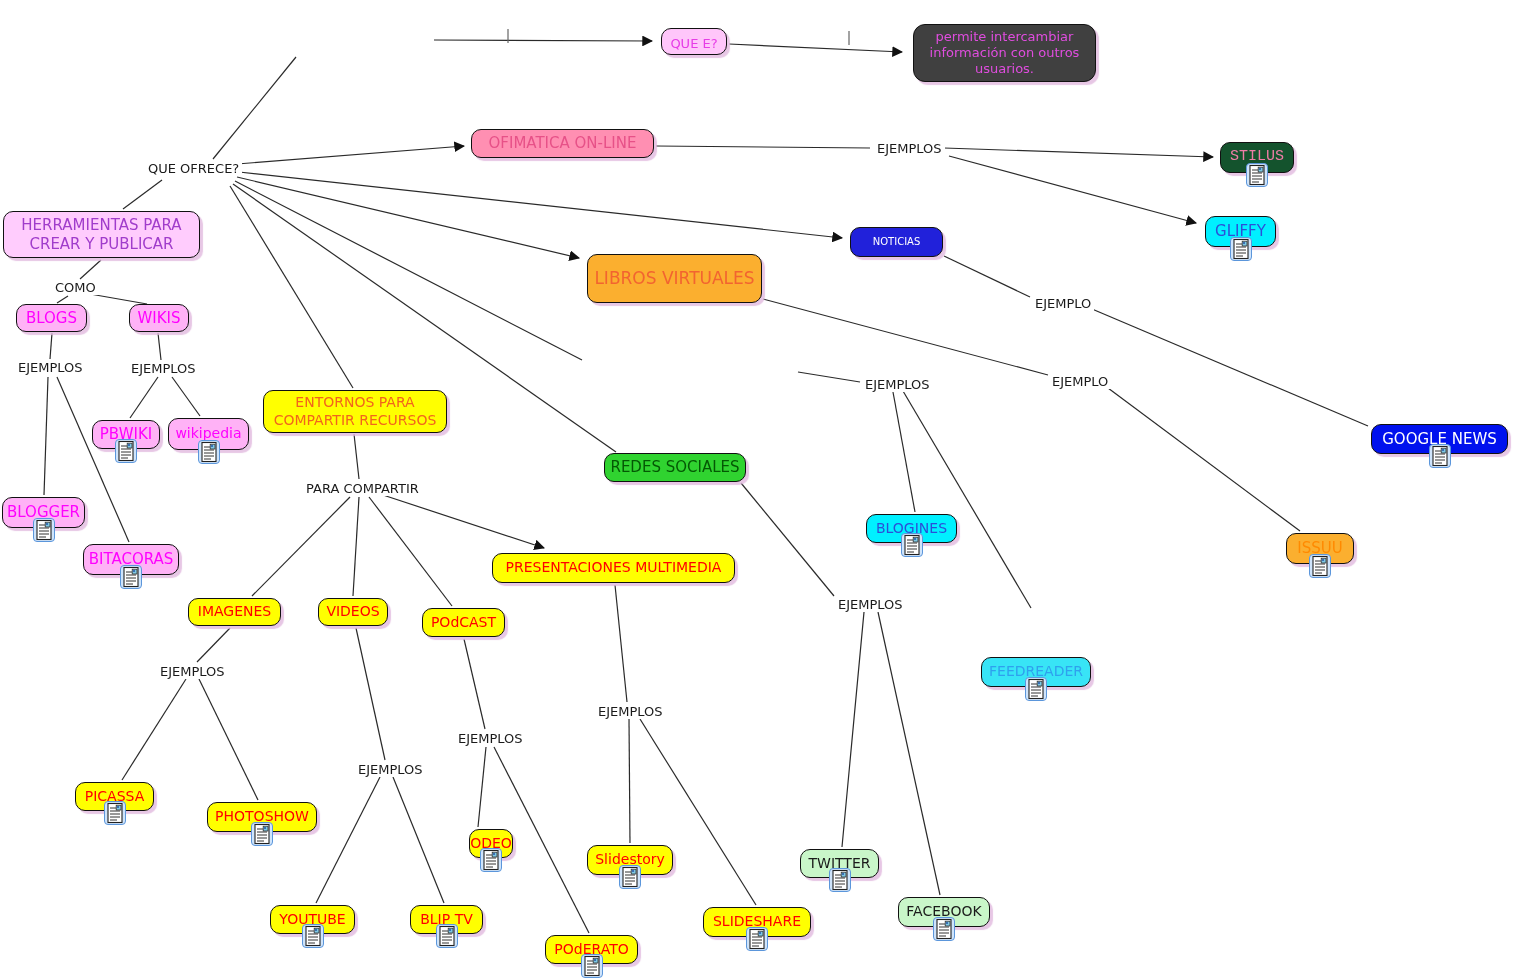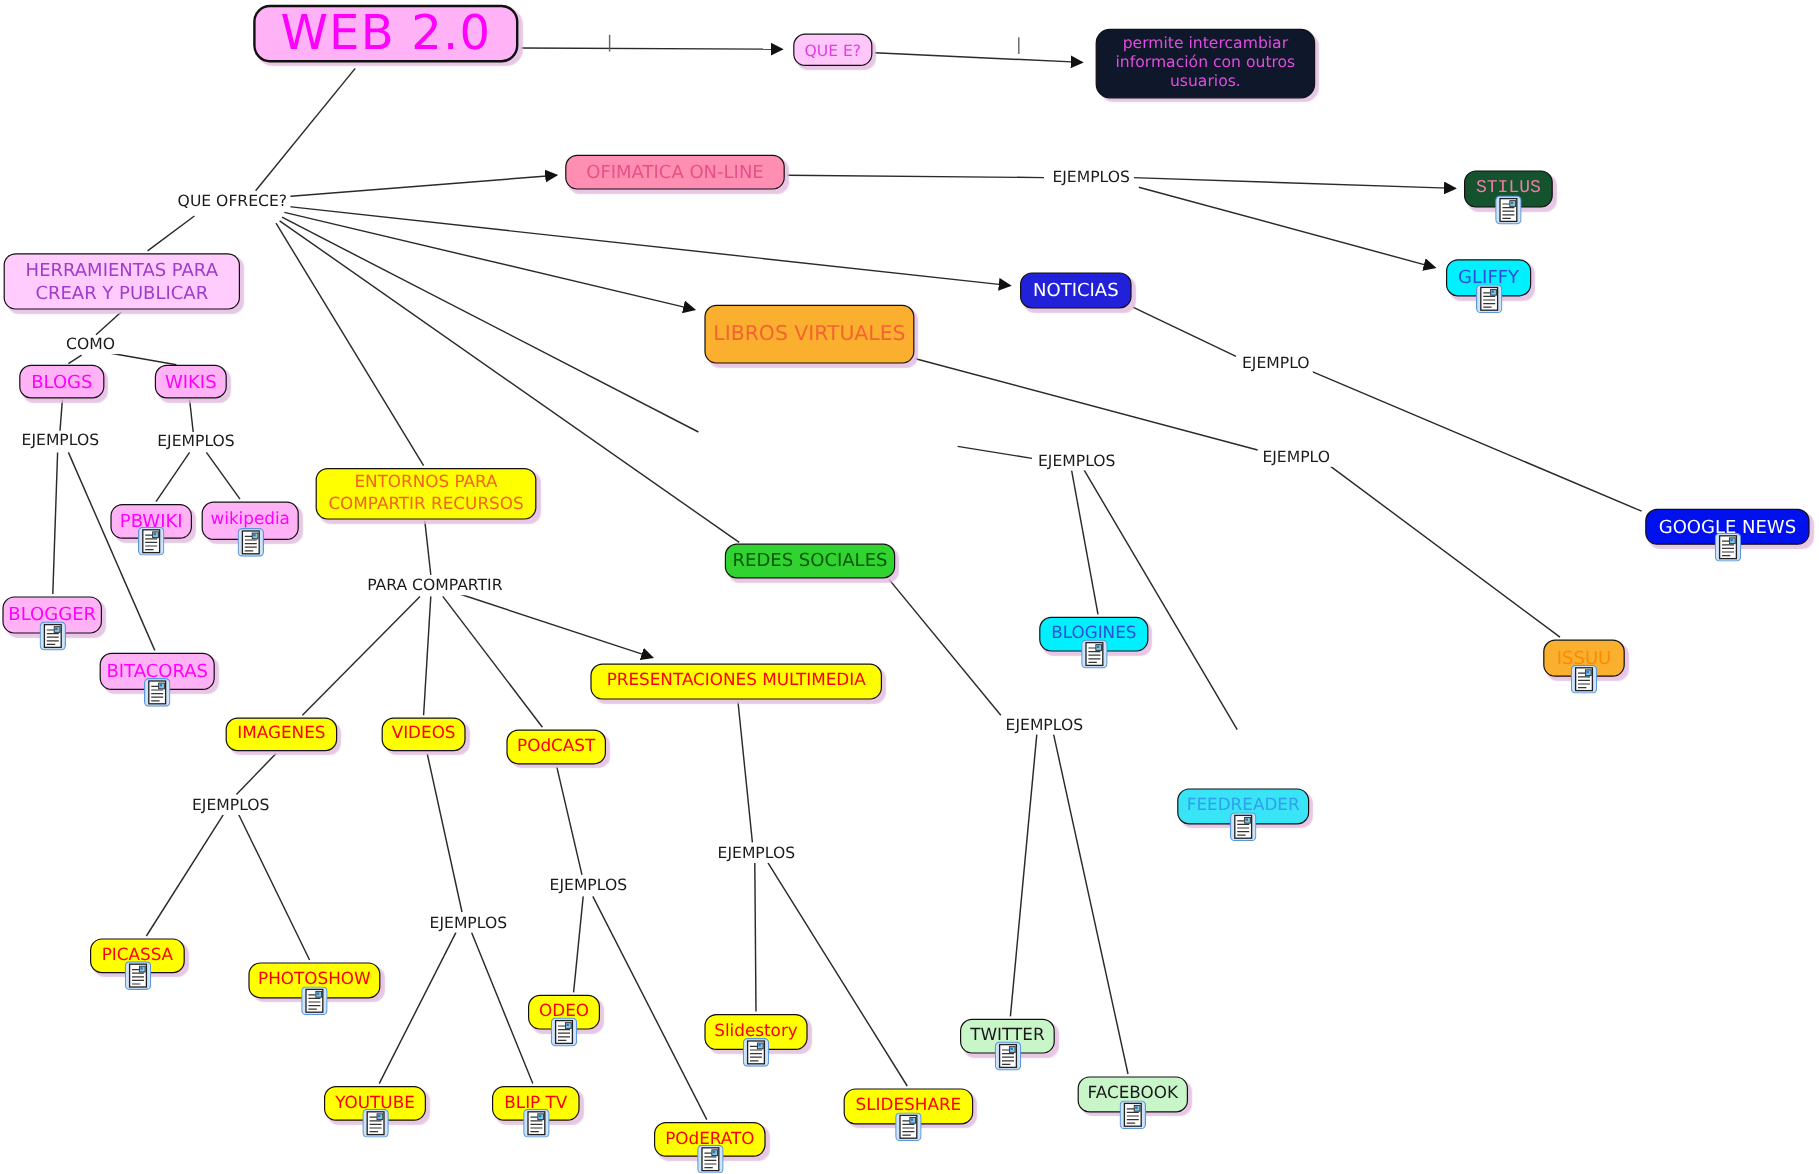--- a/index.html
+++ b/index.html
@@ -14,27 +14,27 @@
   .title{font-size:40px;border-radius:14px;border-width:2px;letter-spacing:1px;}
   .pink{background:#FFB2F6;color:#FF00FF;}
   .pinklight{background:#FFC6FA;color:#E63CE6;font-size:13px;align-items:flex-end;}
   .lavender{background:#FFCCFD;color:#A03CCB;font-size:15px;}
   .rose{background:#FF8FB2;color:#E75188;font-size:15px;}
   .rose2{background:#14532d;color:#EF7DA6;font-size:15px;font-family:Liberation Mono, monospace;}
   .yellow{background:#FFFF00;color:#FF0000;}
   .yellow-o{background:#FFFF00;color:#F2641C;}
   .orange{background:#FBAF2F;color:#F26430;font-size:17px;}
   .orange2{background:#FBAF2F;color:#FF8A00;font-size:15px;}
-  .blue{background:#2121DA;color:#FFFFFF;font-size:15px;}
+  .blue{background:#2121DA;color:#FFFFFF;font-size:10px;}
   .blue2{background:#0011EE;color:#FFFFFF;font-size:15px;}
   .cyan{background:#00F0FF;color:#2B4FD8;}
   .cyan2{background:#38E4F6;color:#2FA0EE;margin-top:47px;}
   .green{background:#30D330;color:#045804;font-size:15px;}
   .mint{background:#C9F6C9;color:#1A1A1A;}
-  .note{background:#0f172a;color:#E04DDF;font-size:13px;border-radius:12px;}
+  .note{background:#404040;color:#E04DDF;font-size:13px;border-radius:12px;}
   .edge-label{position:absolute;z-index:2;font-size:13px;color:#1A1A1A;background:#fff;
               padding:0 3px;white-space:nowrap;}
   .res-icon{position:absolute;left:50%;bottom:-15px;transform:translateX(-50%);
             width:22px;height:24px;z-index:4;cursor:pointer;}
 </style>
 </head>
 <body>
 
 <div id="canvas">
 
@@ -121,23 +121,20 @@
   <div class="edge-label" style="left:1032px;top:296px">EJEMPLO</div>
   <div class="edge-label" style="left:1049px;top:374px">EJEMPLO</div>
   <div class="edge-label" style="left:862px;top:377px">EJEMPLOS</div>
   <div class="edge-label" style="left:835px;top:597px">EJEMPLOS</div>
   <div class="edge-label" style="left:303px;top:481px">PARA COMPARTIR</div>
   <div class="edge-label" style="left:157px;top:664px">EJEMPLOS</div>
   <div class="edge-label" style="left:355px;top:762px">EJEMPLOS</div>
   <div class="edge-label" style="left:455px;top:731px">EJEMPLOS</div>
   <div class="edge-label" style="left:595px;top:704px">EJEMPLOS</div>
 
-  <div class="node pink title" style="left:211px;top:4px;width:221px;height:48px">
-    <span class="lbl">WEB 2.0</span>
-    </div>
 
   <div class="node pinklight" style="left:661px;top:28px;width:66px;height:27px">
     <span class="lbl">QUE E?</span>
     </div>
 
   <div class="node note" style="left:913px;top:24px;width:183px;height:58px">
     <span class="lbl">permite intercambiar información con outros usuarios.</span>
     </div>
 
   <div class="node rose" style="left:471px;top:129px;width:183px;height:29px">
@@ -280,21 +277,21 @@
       </svg>
     </div>
 
   <div class="node yellow" style="left:410px;top:905px;width:73px;height:29px">
     <span class="lbl">BLIP TV</span>
     <svg class="res-icon">
         <use href="#doc-icon"></use>
       </svg>
     </div>
 
-  <div class="node yellow" style="left:440px;top:829px;width:60px;height:29px">
+  <div class="node yellow" style="left:469px;top:829px;width:44px;height:29px">
     <span class="lbl">ODEO</span>
     <svg class="res-icon">
         <use href="#doc-icon"></use>
       </svg>
     </div>
 
   <div class="node yellow" style="left:545px;top:935px;width:93px;height:29px">
     <span class="lbl">POdERATO</span>
     <svg class="res-icon">
         <use href="#doc-icon"></use>

